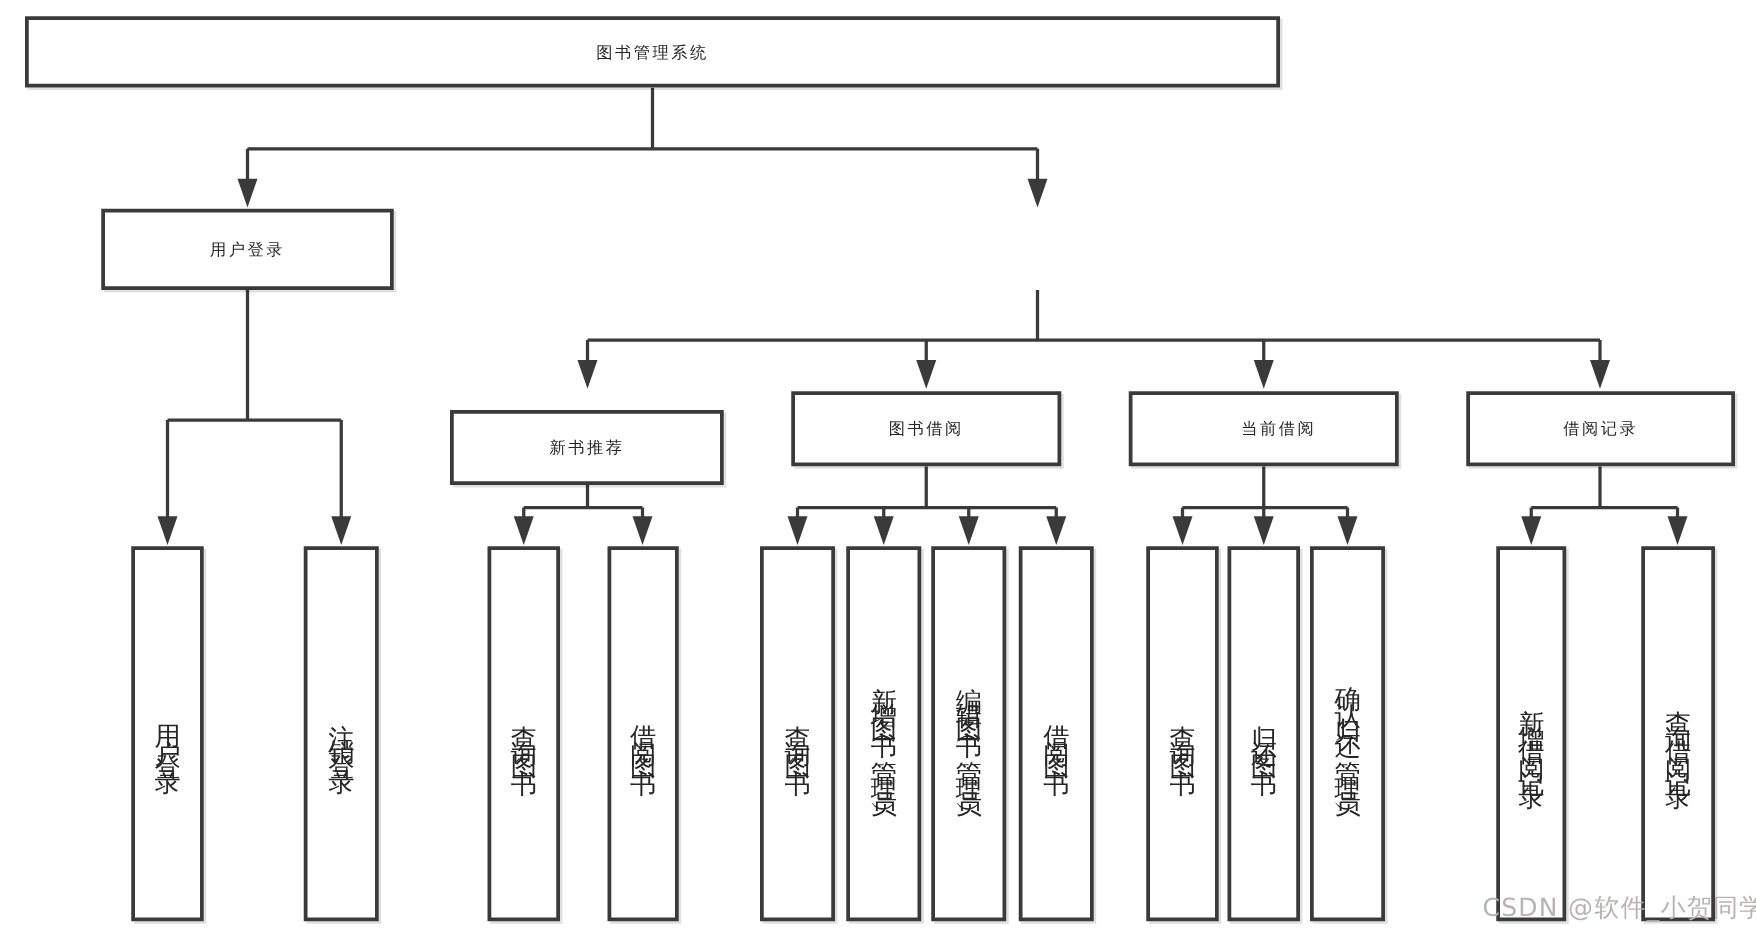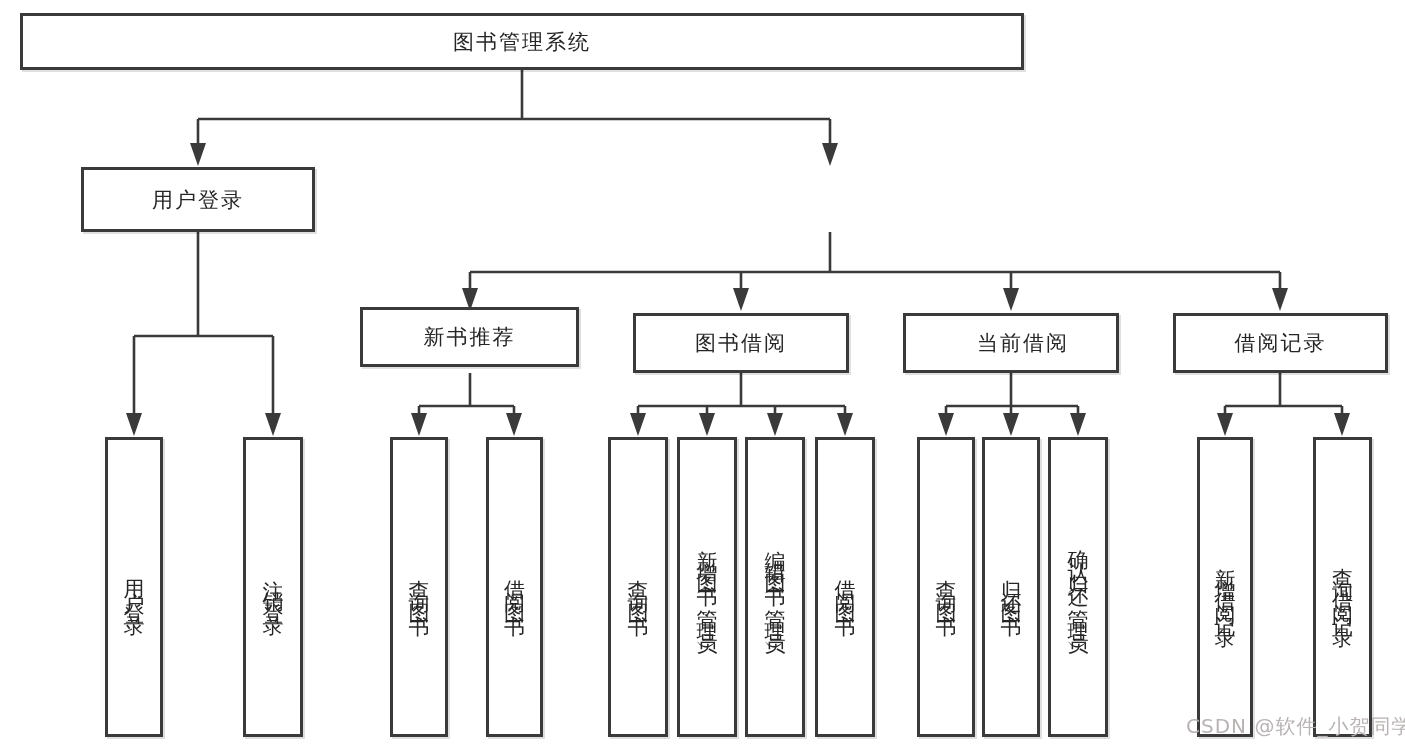--- a/index.html
+++ b/index.html
@@ -13,21 +13,21 @@
   .wires { position:absolute; left:0; top:0; width:1405px; height:747px; }
   .node {
     position:absolute;
     box-sizing:border-box;
     background:var(--box-background, #ffffff);
     border:3px solid var(--line, #3a3a3a);
     box-shadow:2px 2px 0 rgba(0,0,0,0.12);
     color:var(--text, #262626);
     display:flex; align-items:center; justify-content:center;
   }
-  .hbox { font-size:21px; letter-spacing:2px; white-space:nowrap; }
+  .hbox { font-size:13px; letter-spacing:2px; white-space:nowrap; }
   .vbox span {
     writing-mode:vertical-rl;
     text-orientation:mixed;
     font-size:21px;
     letter-spacing:12px;
     line-height:1.05;
     white-space:nowrap;
   }
   .watermark {
     position:absolute;
@@ -78,21 +78,21 @@
   </svg>
 
   <div class="node hbox" style="left:20px; top:13px; width:1004px; height:57px;">
     <span>图书管理系统</span>
   </div>
 
   <div class="node hbox" style="left:81px; top:167px; width:234px; height:65px;">
     <span>用户登录</span>
   </div>
 
-  <div class="node hbox" style="left:360px; top:307px; width:219px; height:60px;text-align:right;">
+  <div class="node hbox" style="left:360px; top:328px; width:219px; height:60px;text-align:right;">
     <span>新书推荐</span>
   </div>
   <div class="node hbox" style="left:633px; top:313px; width:216px; height:60px;">
     <span>图书借阅</span>
   </div>
   <div class="node hbox" style="left:903px; top:313px; width:216px; height:60px;padding-left:24px;">
     <span>当前借阅</span>
   </div>
   <div class="node hbox" style="left:1173px; top:313px; width:215px; height:60px;">
     <span>借阅记录</span>

